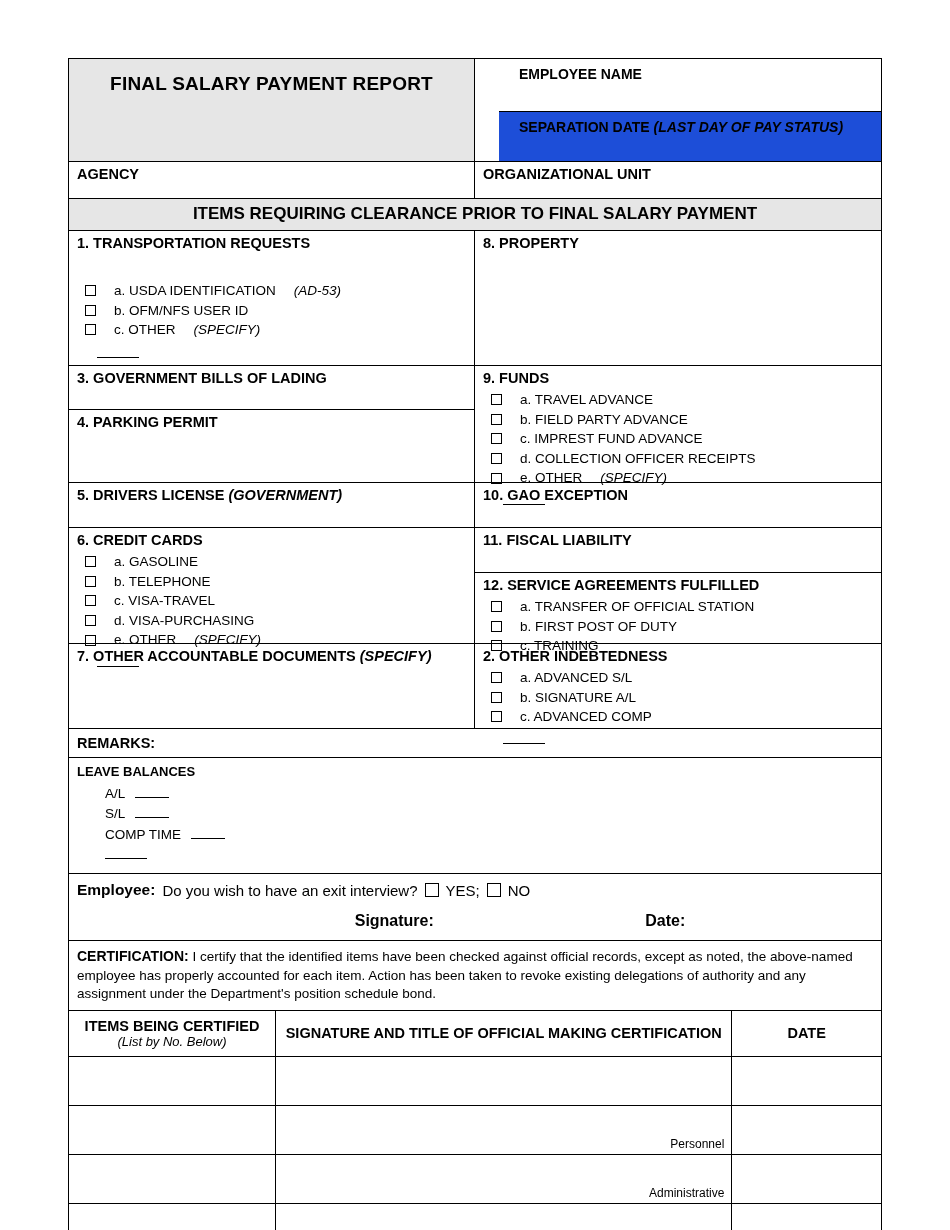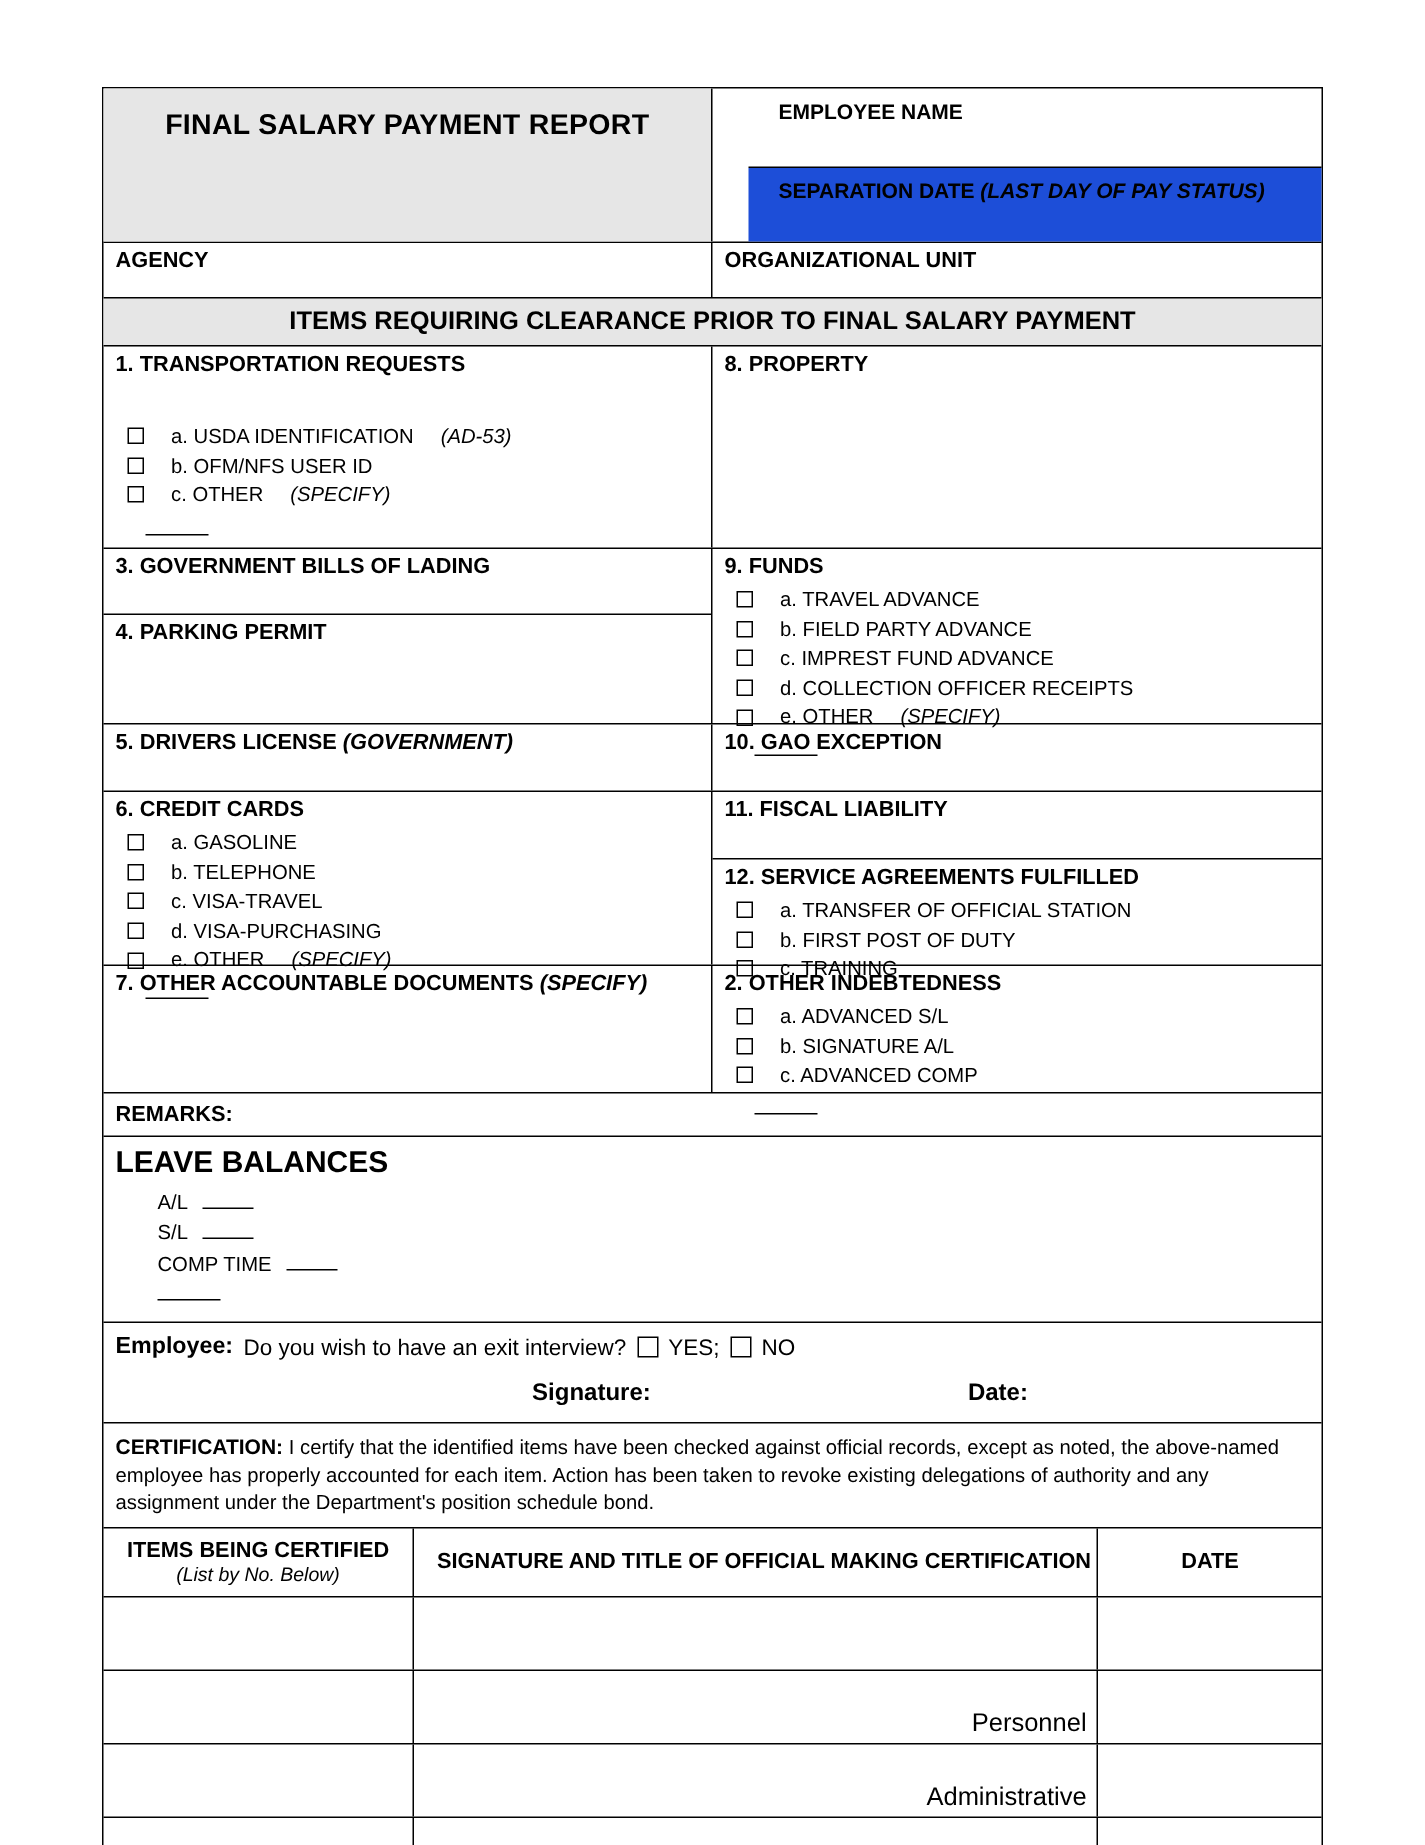--- a/index.html
+++ b/index.html
@@ -135,21 +135,21 @@
   .remarks {
     font-size: 14.5px;
     font-weight: bold;
     padding: 6px 8px;
     border-bottom: 1.5px solid #000;
   }
   .leave {
     padding: 6px 8px 8px 8px;
     border-bottom: 1.5px solid #000;
   }
-  .leave-title { font-size: 20px; font-weight: bold; margin-bottom: 5px; }
+  .leave-title { font-size: 13px; font-weight: bold; margin-bottom: 5px; }
   .leave-line { font-size: 13.5px; margin-left: 28px; line-height: 1.5; }
 
   .employee-row {
     padding: 7px 8px 5px 8px;
     font-size: 15px;
     display: flex;
     align-items: center;
     gap: 7px;
   }
   .employee-row b { font-size: 15.5px; }
@@ -182,35 +182,35 @@
   .tbl-head { display: flex; border-bottom: 1.5px solid #000; }
   .th {
     box-sizing: border-box;
     text-align: center;
     font-weight: bold;
     font-size: 14.5px;
     padding: 7px 4px 7px 4px;
   }
   .th .small { font-size: 13px; font-style: italic; font-weight: normal; display: block; }
   .c1 { width: 25.5%; border-right: 1.5px solid #000; }
-  .c2 { width: 56.2%; border-right: 1.5px solid #000; text-align: right; }
+  .c2 { width: 56.2%; border-right: 1.5px solid #000; }
   .c3 { width: 18.3%; }
 
   .tbl-row { display: flex; border-bottom: 1.5px solid #000; }
   .tbl-row:last-child { border-bottom: none; }
   .td {
     box-sizing: border-box;
     height: 48px;
     position: relative;
   }
   .td .role {
     position: absolute;
     right: 7px;
     bottom: 3px;
-    font-size: 17px;
+    font-size: 12px;
   }
 </style>
 </head>
 <body>
 
 <div class="page">
   <div class="form">
 
     <div class="row bdr-b">
       <div class="hdr-left">

